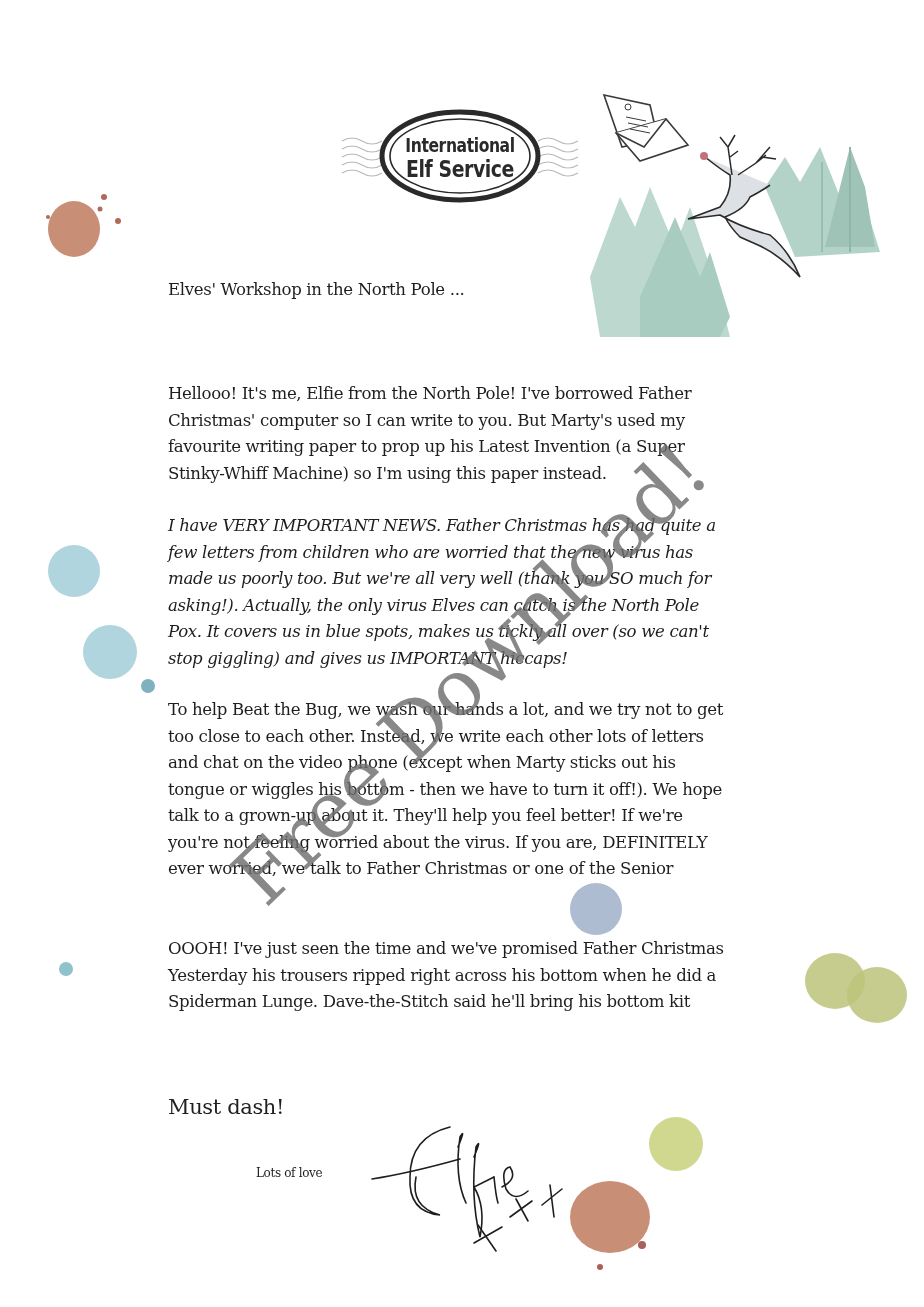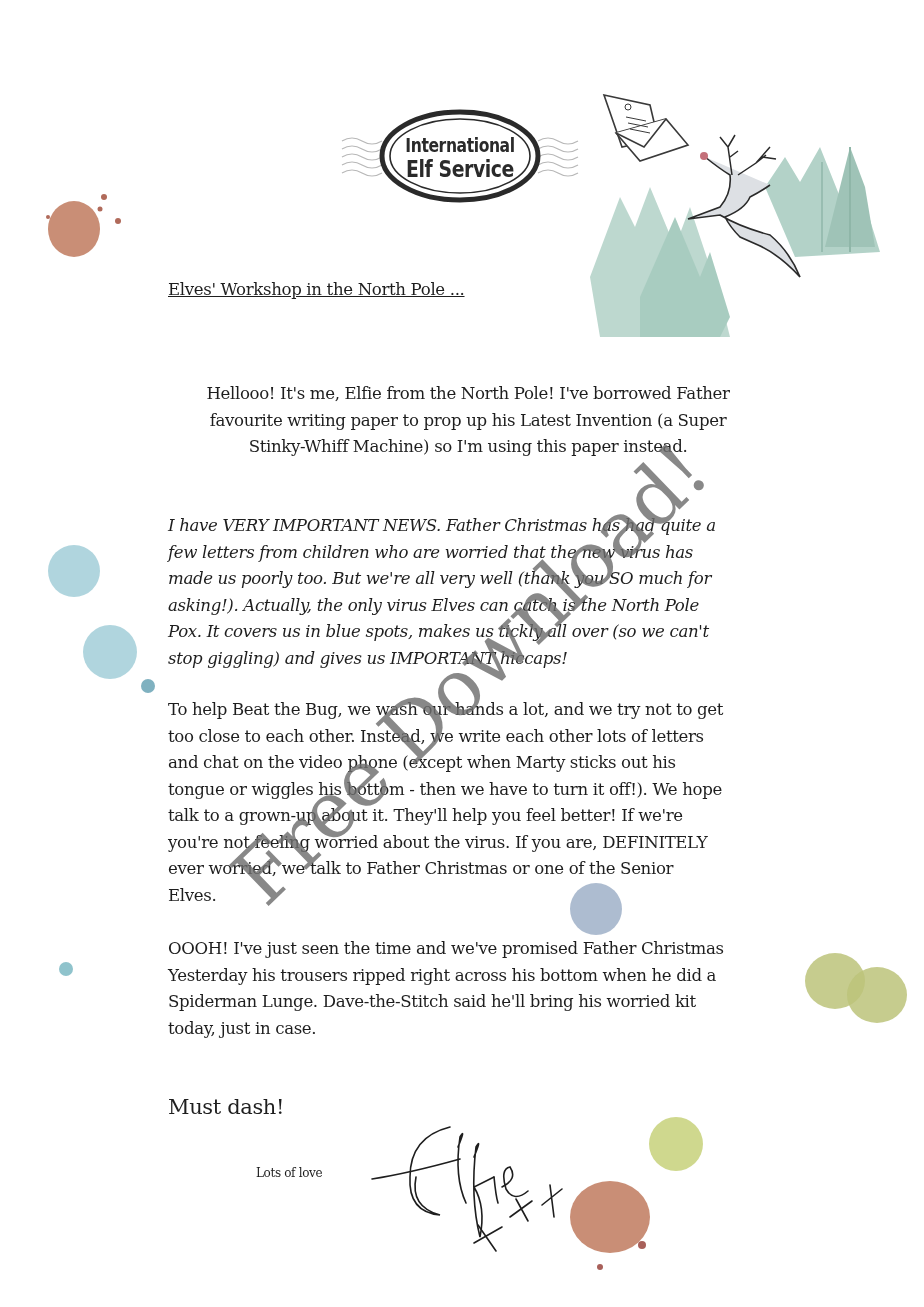--- a/index.html
+++ b/index.html
@@ -48,33 +48,32 @@
 
     
     .deco { position: absolute; }
     .heading-line {
       position: absolute;
       left: 168px;
       top: 262px;
       font-size: 16.6px;
       line-height: 22px;
       letter-spacing: -0.35px;
-      text-decoration: underline;
     }
     .para {
       position: absolute;
       left: 168px;
       width: 600px;
       font-size: 16.6px;
       line-height: 26.5px;
       letter-spacing: -0.35px;
       margin: 0;
     }
     .para span.line { display: block; white-space: nowrap; }
-    .p1 { top: 364px; text-align: center; }
+    .p1 { top: 364px; }
     .p2 { top: 496px; font-style: italic; }
     .p3 { top: 680px; }
     .p4 { top: 919px; }
     .closing { position: absolute; left: 168px; top: 1078px; font-size: 21px; letter-spacing: -0.35px; }
     .signoff { position: absolute; left: 256px; top: 1149px; font-size: 12px; letter-spacing: -0.35px; }
 
     
     .watermark {
       position: absolute;
       left: 150px;
@@ -183,20 +182,21 @@
   <svg class="deco" style="left:560px; top:1150px;" width="120" height="110" viewBox="0 0 120 110">
     <ellipse cx="50" cy="50" rx="40" ry="36" fill="#c07a5e" opacity="0.85"></ellipse>
     <circle cx="82" cy="78" r="4" fill="#a8605a"></circle>
     <circle cx="40" cy="100" r="3" fill="#a8605a"></circle>
   </svg>
 
   <div class="heading-line">Elves' Workshop in the North Pole ...</div>
 
   <div class="para p1">
     <span class="line">Hellooo! It's me, Elfie from the North Pole! I've borrowed Father</span>
+    <span class="line">Christmas' computer so I can write to you. But Marty's used my</span>
     <span class="line">favourite writing paper to prop up his Latest Invention (a Super</span>
     <span class="line">Stinky-Whiff Machine) so I'm using this paper instead.</span>
   </div>
 
   <div class="para p2">
     <span class="line">I have VERY IMPORTANT NEWS. Father Christmas has had quite a</span>
     <span class="line">few letters from children who are worried that the new virus has</span>
     <span class="line">made us poorly too. But we're all very well (thank you SO much for</span>
     <span class="line">asking!). Actually, the only virus Elves can catch is the North Pole</span>
     <span class="line">Pox. It covers us in blue spots, makes us tickly all over (so we can't</span>
@@ -204,28 +204,26 @@
   </div>
 
   <div class="para p3">
     <span class="line">To help Beat the Bug, we wash our hands a lot, and we try not to get</span>
     <span class="line">too close to each other. Instead, we write each other lots of letters</span>
     <span class="line">and chat on the video phone (except when Marty sticks out his</span>
     <span class="line">tongue or wiggles his bottom - then we have to turn it off!). We hope</span>
     <span class="line">talk to a grown-up about it. They'll help you feel better! If we're</span>
     <span class="line">you're not feeling worried about the virus. If you are, DEFINITELY</span>
     <span class="line">ever worried, we talk to Father Christmas or one of the Senior</span>
-    <span class="line">Elves.</span>
   </div>
 
   <div class="para p4">
     <span class="line">OOOH! I've just seen the time and we've promised Father Christmas</span>
     <span class="line">Yesterday his trousers ripped right across his bottom when he did a</span>
-    <span class="line">Spiderman Lunge. Dave-the-Stitch said he'll bring his worried kit</span>
-    <span class="line">today, just in case.</span>
+    <span class="line">Spiderman Lunge. Dave-the-Stitch said he'll bring his bottom kit</span>
   </div>
 
   <div class="closing">Must dash!</div>
   <div class="signoff">Lots of love</div>
 
   <svg class="deco" style="left:370px; top:1100px;" width="230" height="140" viewBox="0 0 230 140">
     <g fill="none" stroke="#1e1e1e" stroke-width="1.6" stroke-linecap="round">
 
       <path d="M 80 10 Q 40 20 40 60 Q 38 95 70 98 Q 40 90 46 60"></path>
       <path d="M 2 62 Q 40 56 90 42"></path>

